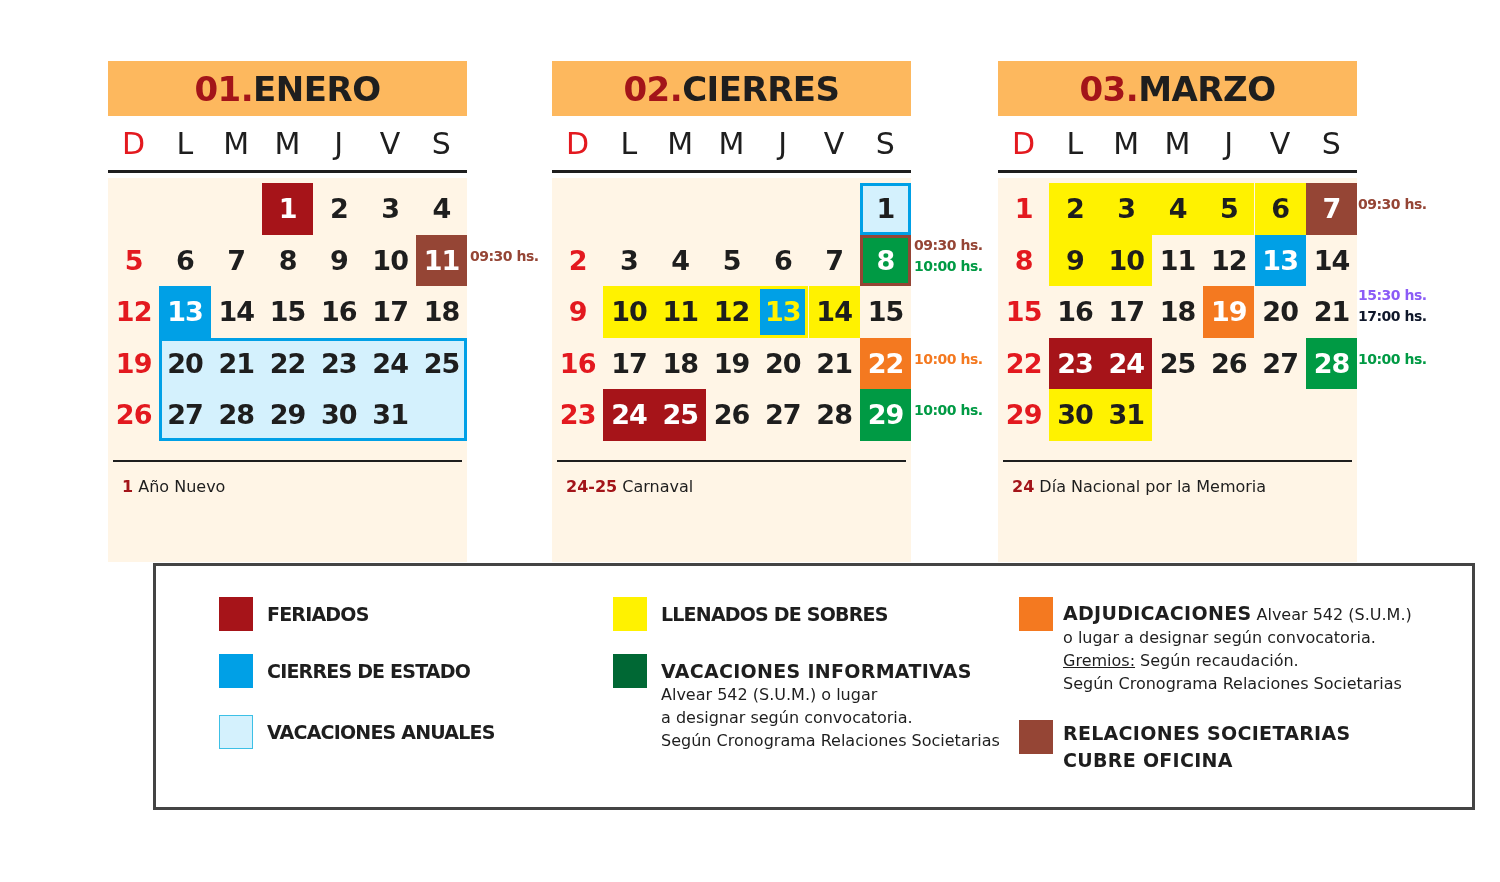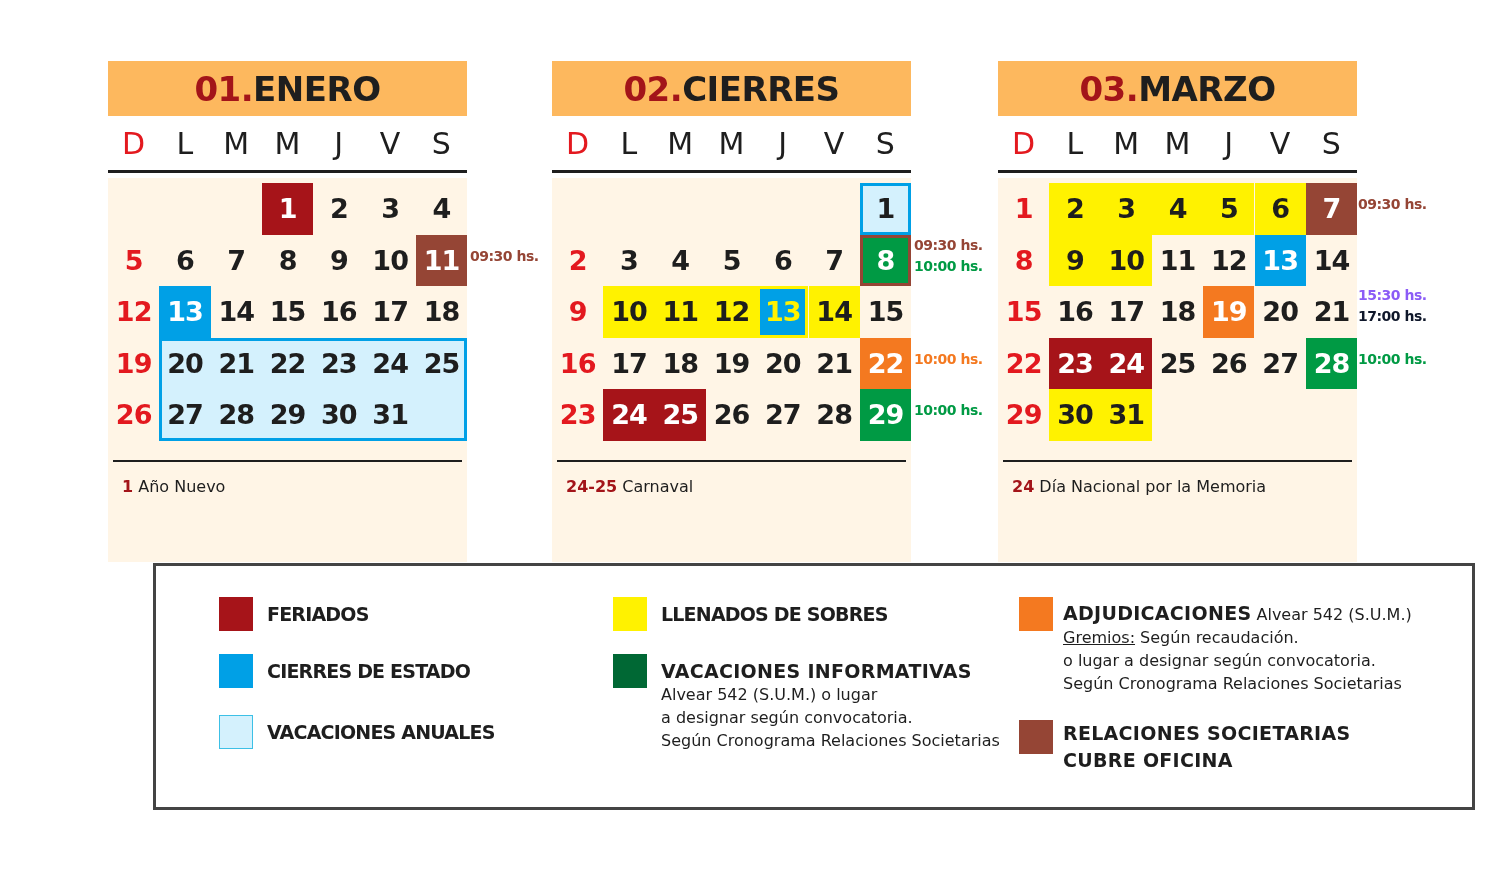--- a/index.html
+++ b/index.html
@@ -247,22 +247,22 @@
       <div>Alvear 542 (S.U.M.) o lugar</div>
       <div>a designar según convocatoria.</div>
       <div>Según Cronograma Relaciones Societarias</div>
     </div>
   </div>
 
   <div class="lg" style="left:863px;top:31px;">
     <div class="sw" style="background:#f47920;"></div>
     <div class="lg-text" style="margin-left:10px;">
       <div style="margin-top:4px;"><span class="lg-title wide inline">ADJUDICACIONES</span><span style="white-space:pre;"> Alvear 542 (S.U.M.)</span></div>
+      <div>o lugar a designar según convocatoria.</div>
       <div><u>Gremios:</u><span style="white-space:pre;"> Según recaudación.</span></div>
-      <div>o lugar a designar según convocatoria.</div>
       <div>Según Cronograma Relaciones Societarias</div>
     </div>
   </div>
   <div class="lg" style="left:863px;top:154px;">
     <div class="sw" style="background:#954535;"></div>
     <div class="lg-text" style="margin-left:10px;">
       <div class="lg-title wide inline" style="line-height:27px;">RELACIONES SOCIETARIAS</div>
       <div class="lg-title wide inline" style="line-height:27px;">CUBRE OFICINA</div>
     </div>
   </div>

